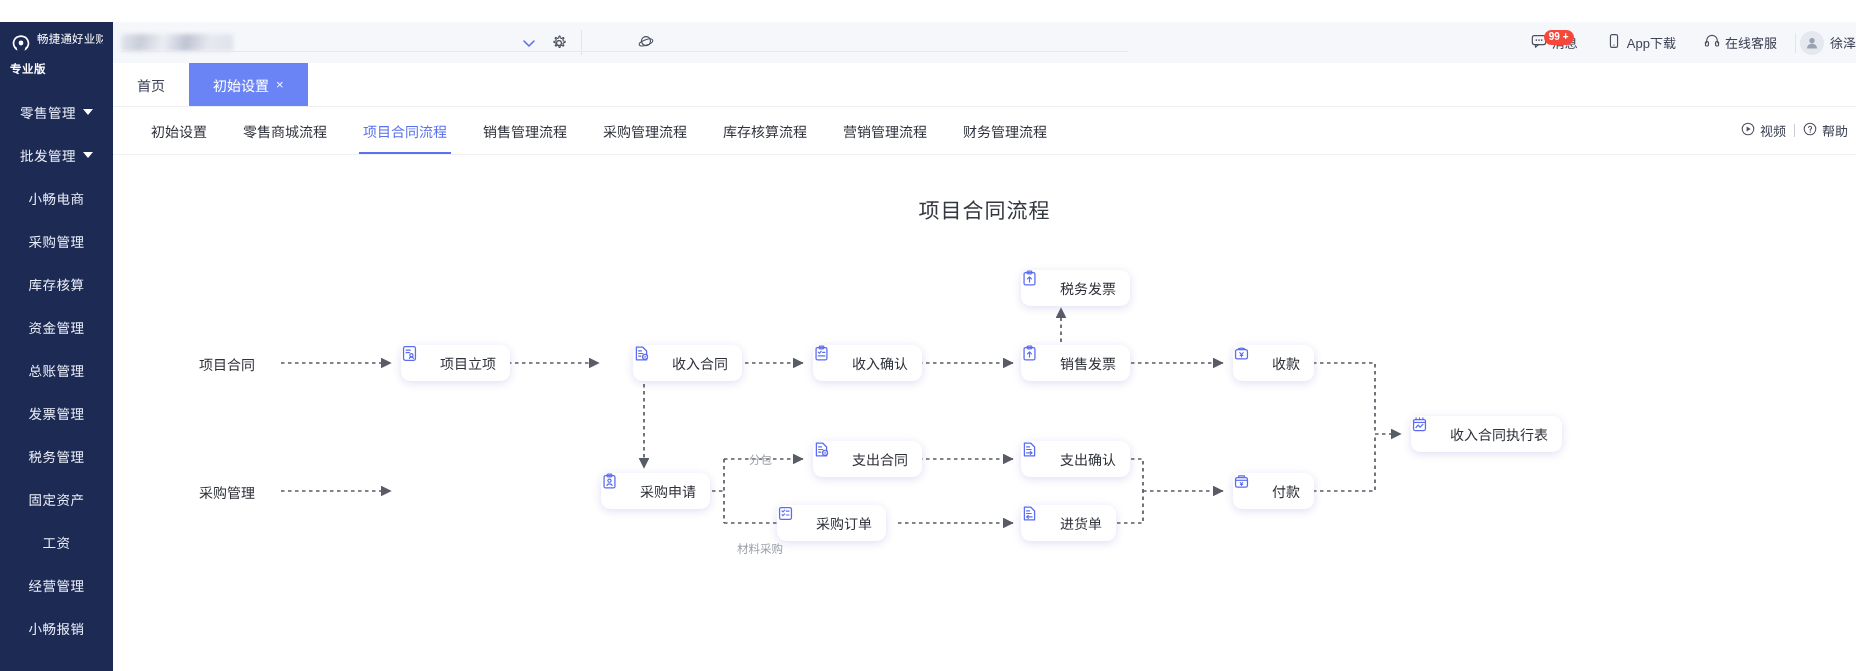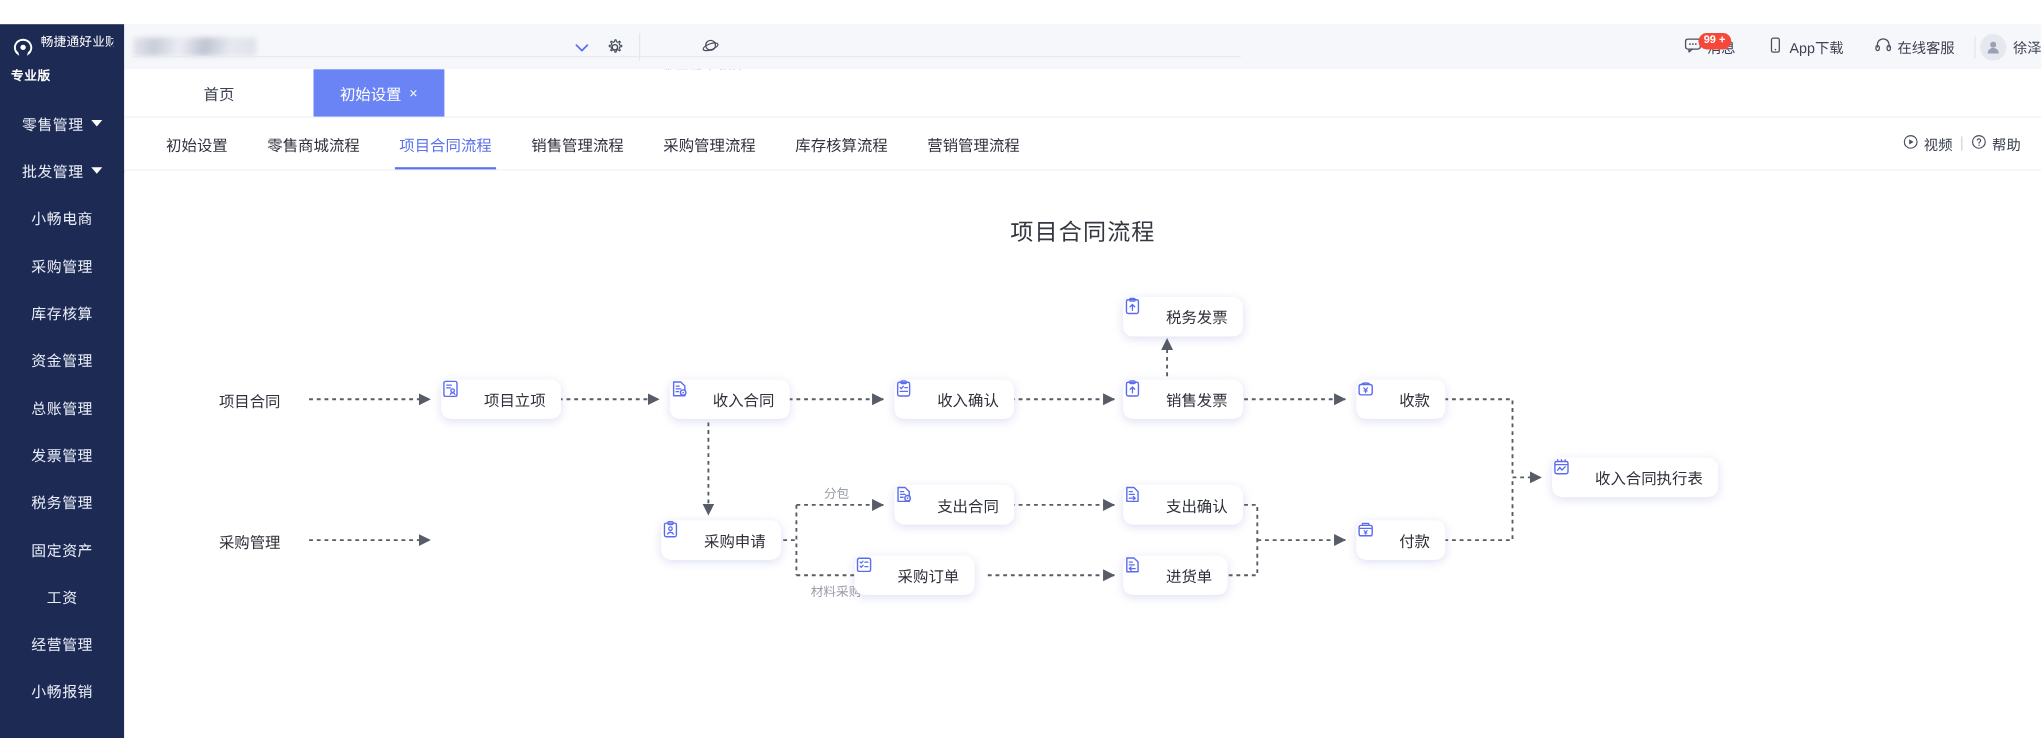--- a/index.html
+++ b/index.html
@@ -58,40 +58,40 @@
             justify-content:center; margin-right:6px;}
   .uname { font-size:13px; color:#3d4254; padding-right:0; }
 
   
   .tabstrip {
     position: absolute; left: 113px; top: 63px; right: 0; height: 44px;
     background: #ffffff; display: flex; align-items: stretch; border-bottom: 1px solid #eceef4;
   }
   .tab {
     display:flex; align-items:center; justify-content:center; gap:7px;
-    padding: 0 24px; font-size: 14px; color: #3d4254; cursor: pointer; min-width: 64px; margin-left: 48px;
+    padding: 0 24px; font-size: 14px; color: #3d4254; cursor: pointer; min-width: 64px;
   }
   .tab.active { background: #6b84f5; color: #ffffff; }
   .tab-close { font-size: 13px; opacity: .95; }
 
   
   .modnav {
     position: absolute; left: 113px; top: 107px; right: 0; height: 48px;
     background: #ffffff; display:flex; align-items:center; border-bottom: 1px solid #f0f1f6;
   }
   .modnav-items { display:flex; align-items:center; height:100%; padding-left: 20px; }
   .modnav-item {
     position:relative; height:100%; display:flex; align-items:center;
     padding: 0 18px; font-size: 14px; color: #30333d; cursor: pointer; white-space: nowrap;
   }
   .modnav-item.active { color: #5b72ec; }
   .modnav-item.active::after {
     content:""; position:absolute; left: 14px; right: 14px; bottom: 0; height: 2px; background:#5b72ec;
   }
-  .modnav-right { margin-left:auto; display:flex; align-items:center; gap:0px; padding-right: 11px; }
+  .modnav-right { margin-left:auto; display:flex; align-items:center; gap:0px; padding-right: 0px; }
   .mn-link { display:flex; align-items:center; gap:5px; font-size:13px; color:#3d4254; cursor:pointer;
              padding: 0 8px; white-space:nowrap;}
   .mn-sep { width:1px; height:13px; background:#c9ccd6; }
 
   
   .canvas { position:absolute; left:113px; top:156px; right:0; bottom:0; background:#ffffff; overflow:hidden; }
   .flow-title {
     position:absolute; left:0; right:0; top:38px; text-align:center;
     font-size: 21px; color: #33373f; letter-spacing: 1px;
   }
@@ -101,21 +101,21 @@
   .node {
     position:absolute; display:flex; align-items:center; gap:8px;
     background:#ffffff; border-radius: 9px; padding: 0 14px; height: 36px;
     box-shadow: 0 2px 9px rgba(99,110,200,.22); white-space:nowrap;
     font-size: 14px; color:#2e3139; cursor:pointer;
   }
   .node .ico { width:17px; height:17px; flex:0 0 17px; display:block; }
   .lane-label {
     position:absolute; font-size:14px; color:#2e3139; white-space:nowrap;
   }
-  .edge-label { position:absolute; font-size:11.5px; color:#9a9ea9; white-space:nowrap; }
+  .edge-label { position:absolute; font-size:11.5px; color:#9a9ea9; white-space:nowrap;margin-top:11px; }
 </style>
 </head>
 <body>
 
 <div id="app">
 
   <div class="sidebar">
     <div class="brand">
       <span class="brand-logo">
         <svg viewBox="0 0 24 24" width="22" height="22">
@@ -272,20 +272,23 @@
         </div>
         <div class="modnav-item">
           <span>采购管理流程</span>
         </div>
         <div class="modnav-item">
           <span>库存核算流程</span>
         </div>
         <div class="modnav-item">
           <span>营销管理流程</span>
         </div>
+        <div class="modnav-item">
+          <span>财务管理流程</span>
+        </div>
       </div>
     <div class="modnav-right">
       <span class="mn-link">
         <span>
           <svg viewBox="0 0 16 16" width="14" height="14">
             <circle cx="8" cy="8" r="6.6" fill="none" stroke="#4a4f5e" stroke-width="1.2"></circle>
             <path d="M6.4 5.2 L11 8 L6.4 10.8 Z" fill="#4a4f5e"></path>
           </svg>
         </span>
         <span>视频</span>
@@ -362,21 +365,21 @@
           <svg viewBox="0 0 20 20" width="17" height="17">
             <rect x="3" y="2" width="14" height="16" rx="2" fill="none" stroke="#5b6cf0" stroke-width="1.5"></rect>
             <path d="M6 6 H11 M6 9 H10" stroke="#5b6cf0" stroke-width="1.4" stroke-linecap="round"></path>
             <circle cx="12.3" cy="12" r="1.9" fill="none" stroke="#5b6cf0" stroke-width="1.4"></circle>
             <path d="M9.6 16.4 a2.8 2.8 0 0 1 5.4 0" fill="none" stroke="#5b6cf0" stroke-width="1.4"></path>
           </svg>
         </span>
         <span>项目立项</span>
       </div>
 
-      <div class="node" style="left:496px; top:189px;justify-content:center;">
+      <div class="node" style="left:520px; top:189px;justify-content:center;">
         <span class="ico">
           <svg viewBox="0 0 20 20" width="17" height="17">
             <path d="M4 2.6 H11.6 L16 7 V17.4 H4 Z" fill="none" stroke="#5b6cf0" stroke-width="1.5" stroke-linejoin="round"></path>
             <path d="M6.6 7 H10 M6.6 10 H11.6 M6.6 13 H9.4" stroke="#5b6cf0" stroke-width="1.4" stroke-linecap="round"></path>
             <circle cx="14.2" cy="14" r="2.9" fill="#ffffff" stroke="#5b6cf0" stroke-width="1.5"></circle>
             <circle cx="14.2" cy="14" r="0.95" fill="#5b6cf0"></circle>
           </svg>
         </span>
         <span>收入合同</span>
       </div>

